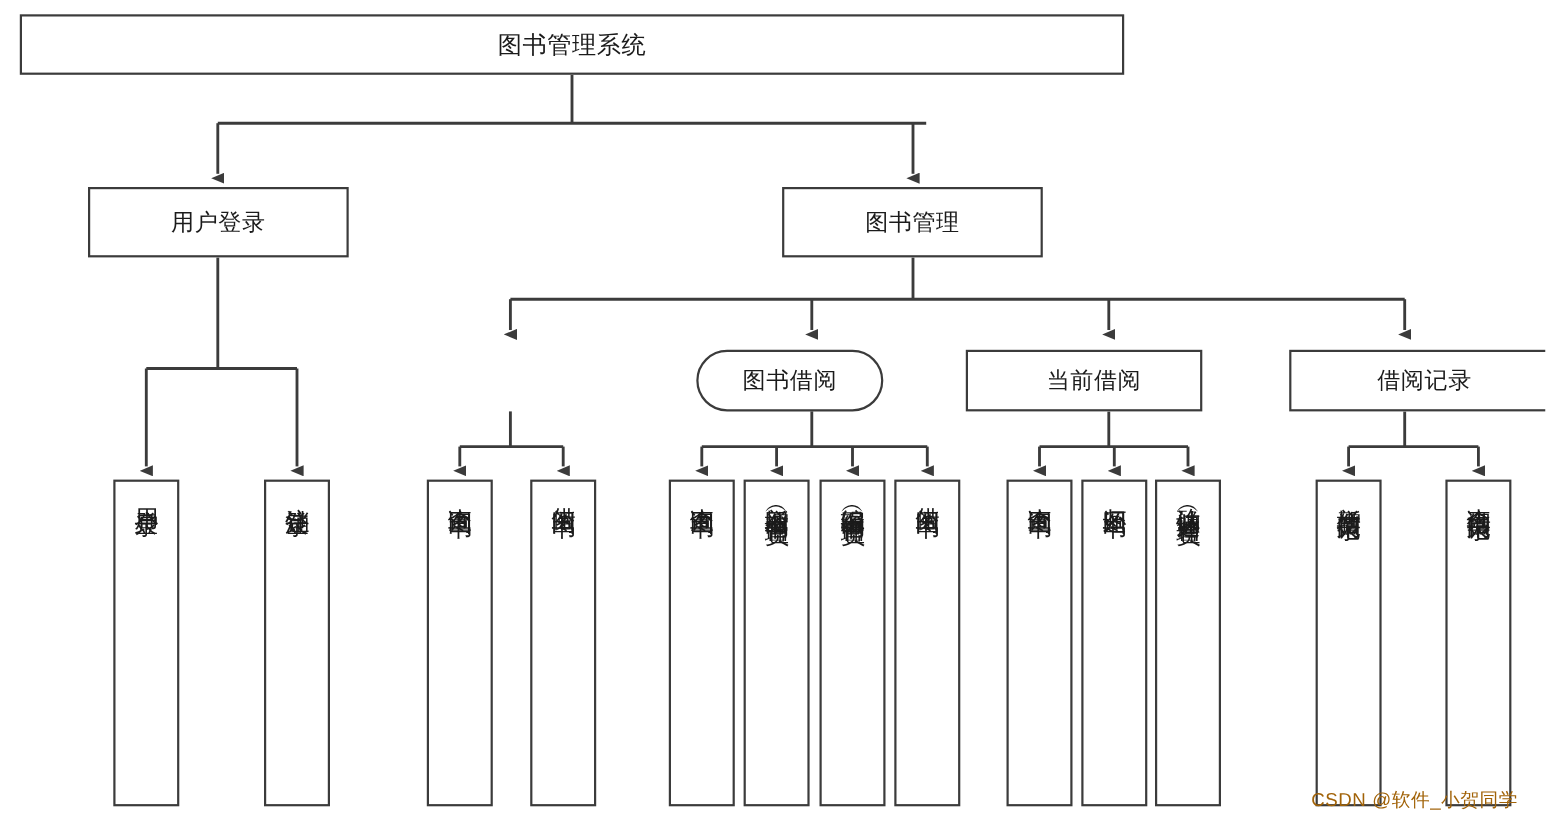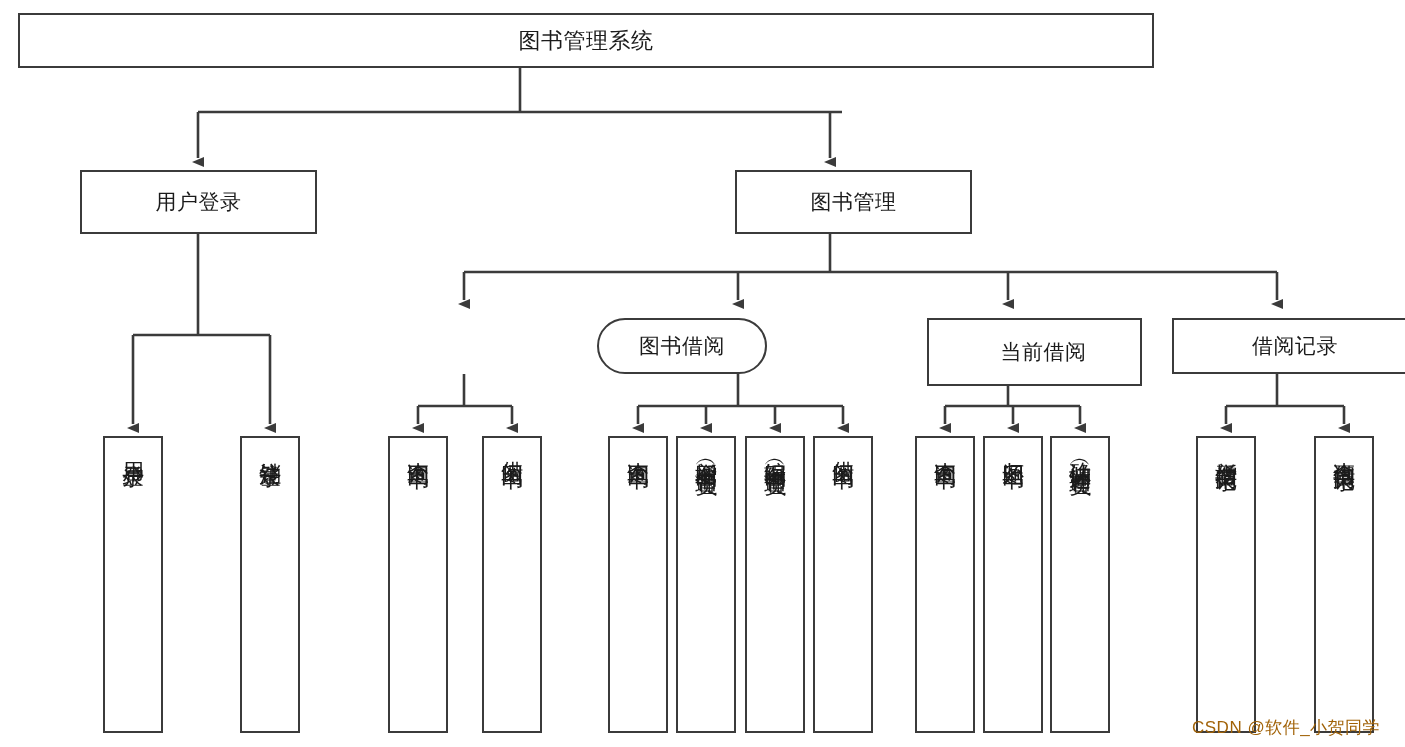--- a/index.html
+++ b/index.html
@@ -110,35 +110,35 @@
       <path d="M1013,406 L1013,424" marker-end="url(#arrow)"></path>
       <path d="M1080,406 L1080,424" marker-end="url(#arrow)"></path>
 
       <path d="M1277,374 L1277,406"></path>
       <path d="M1226,406 L1344,406"></path>
       <path d="M1226,406 L1226,424" marker-end="url(#arrow)"></path>
       <path d="M1344,406 L1344,424" marker-end="url(#arrow)"></path>
     </g>
   </svg>
 
-  <div class="node node-h node-root" style="left:18px; top:13px; width:1136px; height:55px;">
+  <div class="node node-h node-root" style="left:18px; top:13px; width:1004px; height:55px;">
     <span>图书管理系统</span>
   </div>
 
   <div class="node node-h" style="left:80px; top:170px; width:237px; height:64px;">
     <span>用户登录</span>
   </div>
-  <div class="node node-h" style="left:711px; top:170px; width:237px; height:64px;margin-left:24px;">
+  <div class="node node-h" style="left:711px; top:170px; width:237px; height:64px;">
     <span>图书管理</span>
   </div>
 
-  <div class="node node-h" style="left:597px; top:318px; width:170px; height:56px;border-radius:28px;">
+  <div class="node node-h" style="left:633px; top:318px; width:170px; height:56px;border-radius:28px;">
     <span>图书借阅</span>
   </div>
-  <div class="node node-h" style="left:927px; top:318px; width:215px; height:68px;padding-left:18px;">
+  <div class="node node-h" style="left:878px; top:318px; width:215px; height:56px;padding-left:18px;">
     <span>当前借阅</span>
   </div>
   <div class="node node-h" style="left:1172px; top:318px; width:246px; height:56px;">
     <span>借阅记录</span>
   </div>
 
   <div class="node node-v" style="left:103px; top:436px; width:60px; height:297px;">
     <span class="vtext">用户登录</span>
   </div>
   <div class="node node-v" style="left:240px; top:436px; width:60px; height:297px;">

